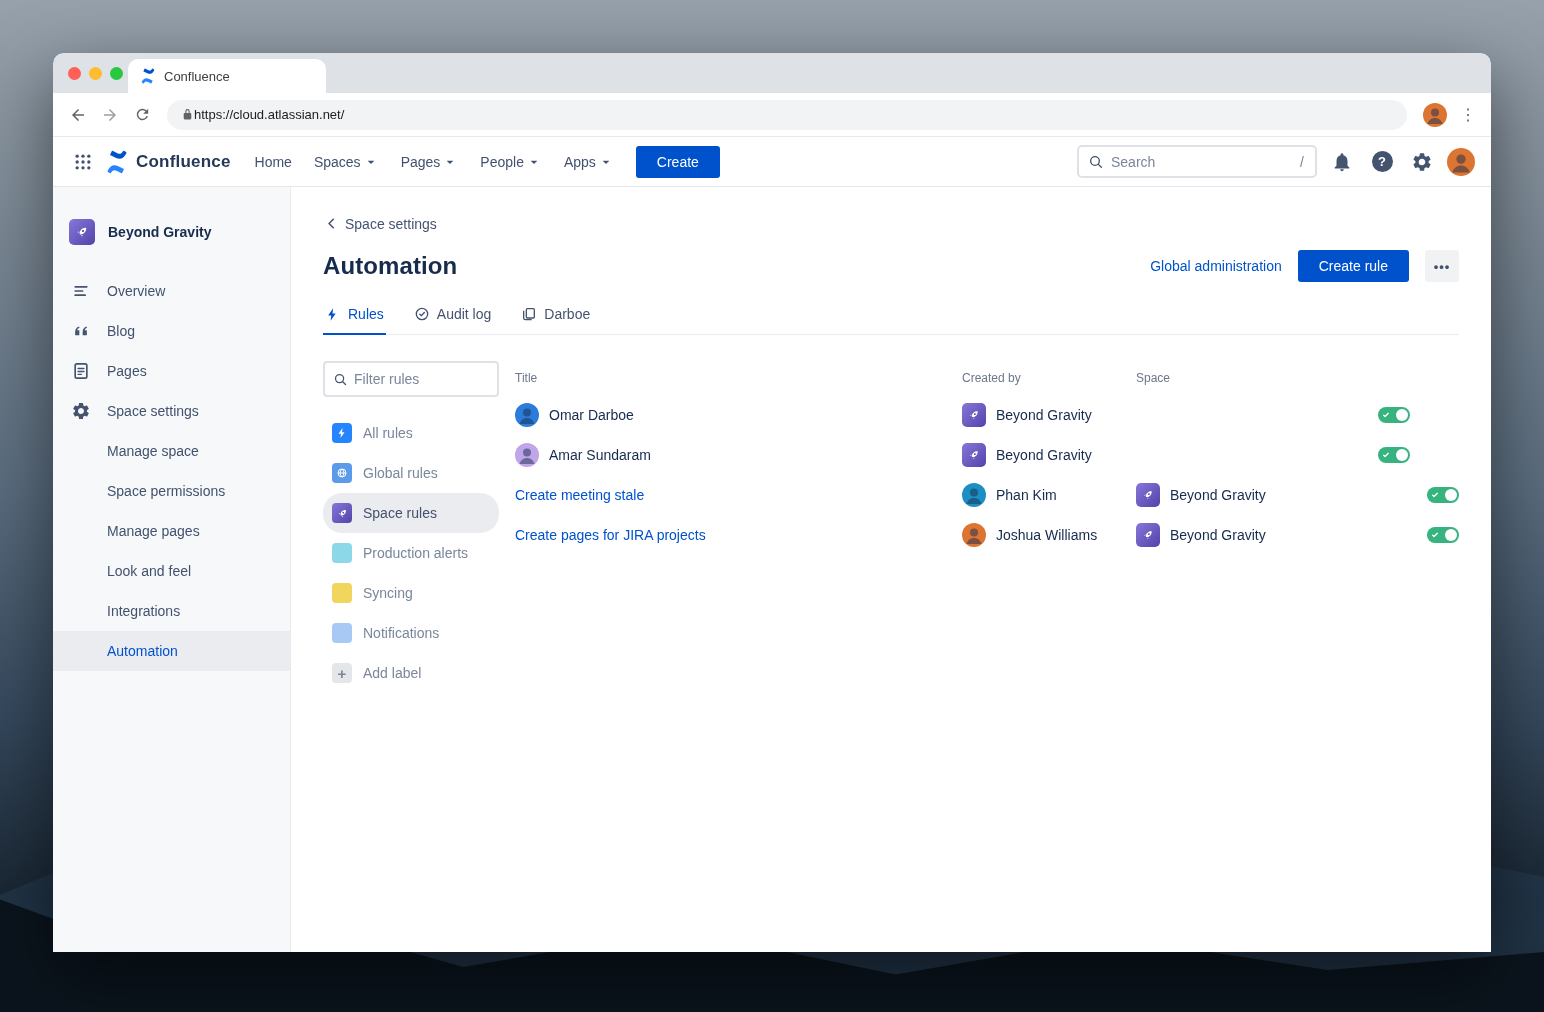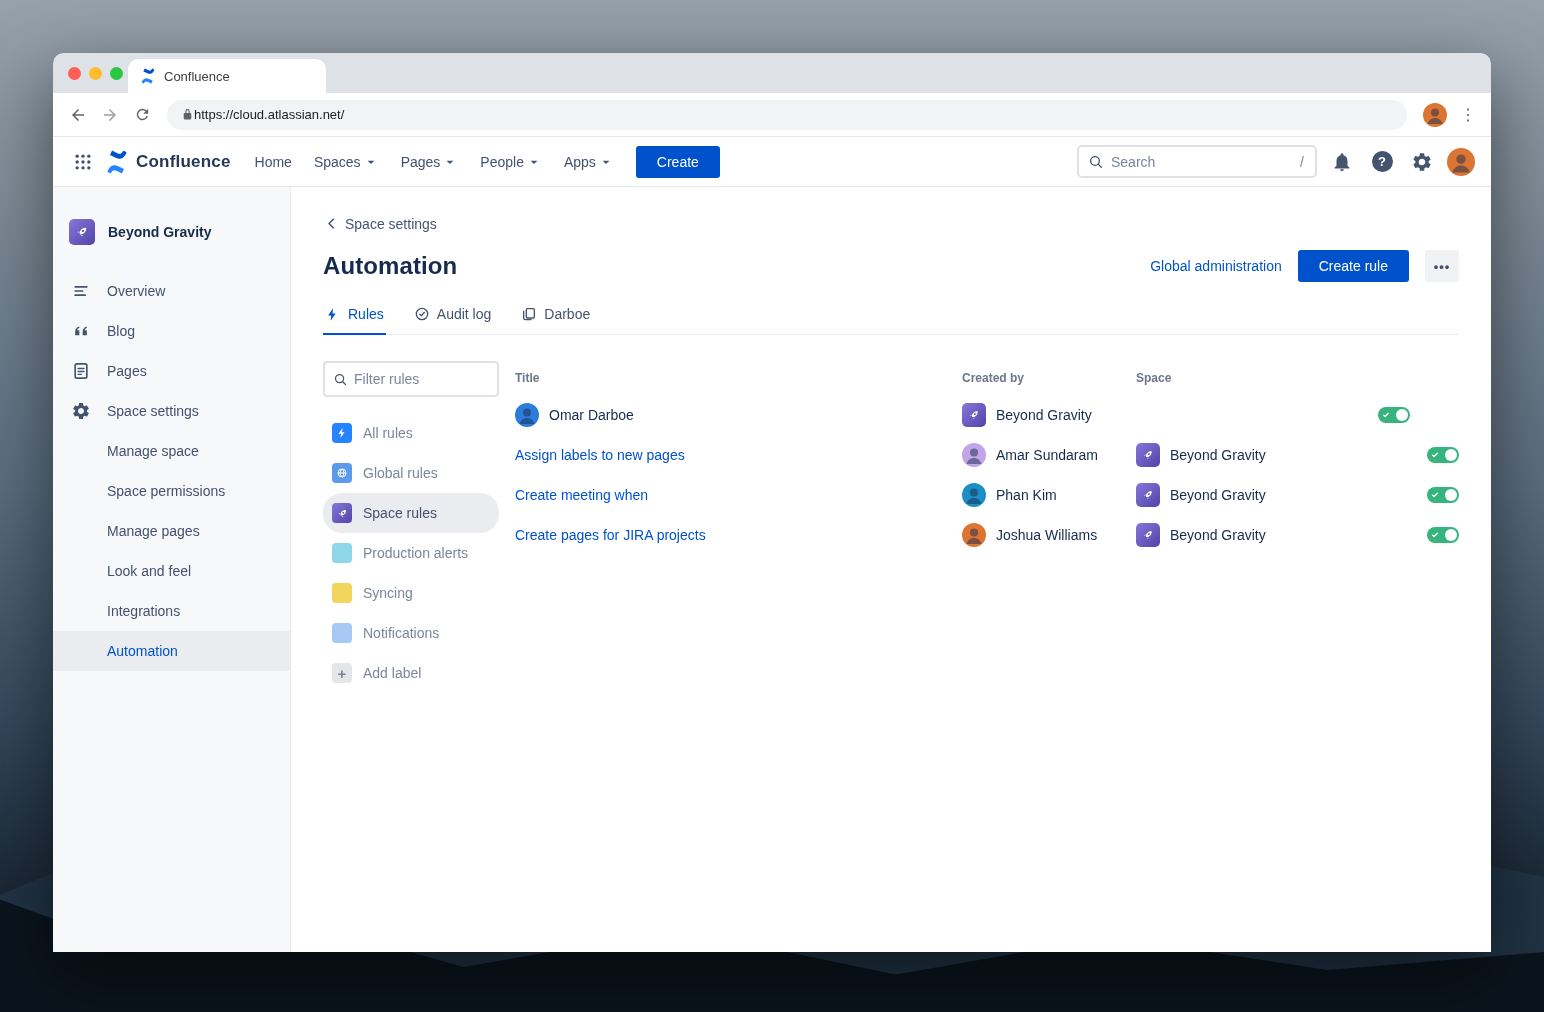--- a/index.html
+++ b/index.html
@@ -90,21 +90,21 @@
   .cat { height: 40px; display: flex; align-items: center; gap: 11px; padding: 0 9px; border-radius: 4px;
     font-size: 14px; color: #7A869A; }
   .cat.active { background: #EBECF0; color: #42526E; font-weight: 500; border-radius: 19px; }
   .cat-icon { width: 20px; height: 20px; border-radius: 4px; display: flex; align-items: center; justify-content: center;
     flex-shrink: 0; color:#fff; }
   .cat-icon.rocket-bg { background: linear-gradient(135deg,#8777D9,#5243AA); }
   .cat-icon.plus { color: #7A869A; font-size: 15px; font-weight: 700; }
 
   .rules-table { flex: 1; min-width: 0; }
   .t-head, .t-row { display: grid; grid-template-columns: 447px 174px 1fr 49px; align-items: center; }
-  .t-head { height: 34px; font-size: 12px; font-weight: 700; color: #6B778C; }
+  .t-head { height: 34px; font-size: 12px; font-weight: 400; color: #6B778C; }
   .t-row { height: 40px; }
   .rule-link { color: #0052CC; text-decoration: none; font-size: 14px; }
   .cell-person, .cell-space { display: flex; align-items: center; gap: 10px; font-size: 14px; color: #172B4D; }
   .row-avatar { width: 24px; height: 24px; border-radius: 50%; position: relative; overflow: hidden; flex-shrink: 0; }
   .space-chip { width: 24px; height: 24px; border-radius: 5px; background: linear-gradient(135deg,#8777D9,#5243AA);
     display: flex; align-items: center; justify-content: center; flex-shrink: 0; }
   .toggle { justify-self: end; width: 32px; height: 16px; border-radius: 9px; background: #36B37E; position: relative;
     border: none; }
   .toggle .knob { position: absolute; right: 2px; top: 2px; width: 12px; height: 12px; border-radius: 50%; background: #fff; }
   .toggle svg { position: absolute; left: 4px; top: 4px; }
@@ -458,21 +458,20 @@
               </div>
               <button class="toggle">
                 <svg width="8" height="8" viewBox="0 0 24 24">
                     <path fill="none" stroke="#fff" stroke-width="4" stroke-linecap="round" stroke-linejoin="round" d="M5 12.5l4.2 4L19 7"></path>
                   </svg>
                 <span class="knob"></span>
               </button>
             </div>
 
             <div class="t-row">
-              <a class="rule-link">Assign labels to new pages</a>
               <div class="cell-person">
                 <span class="row-avatar" style="background: rgb(192, 165, 232);">
                   <svg viewBox="0 0 24 24">
                       <circle cx="12" cy="9.5" r="4"></circle>
                       <path d="M4.5 21c1.2-4 4.2-6 7.5-6s6.3 2 7.5 6z"></path>
                     </svg>
                 </span>
                 <span>Amar Sundaram</span>
               </div>
               <div class="cell-space">
@@ -489,21 +488,21 @@
               </div>
               <button class="toggle">
                 <svg width="8" height="8" viewBox="0 0 24 24">
                     <path fill="none" stroke="#fff" stroke-width="4" stroke-linecap="round" stroke-linejoin="round" d="M5 12.5l4.2 4L19 7"></path>
                   </svg>
                 <span class="knob"></span>
               </button>
             </div>
 
             <div class="t-row">
-              <a class="rule-link">Create meeting when</a>
+              <a class="rule-link">Create meeting stale</a>
               <div class="cell-person">
                 <span class="row-avatar" style="background: rgb(27, 143, 196);">
                   <svg viewBox="0 0 24 24">
                       <circle cx="12" cy="9.5" r="4"></circle>
                       <path d="M4.5 21c1.2-4 4.2-6 7.5-6s6.3 2 7.5 6z"></path>
                     </svg>
                 </span>
                 <span>Phan Kim</span>
               </div>
               <div class="cell-space">

